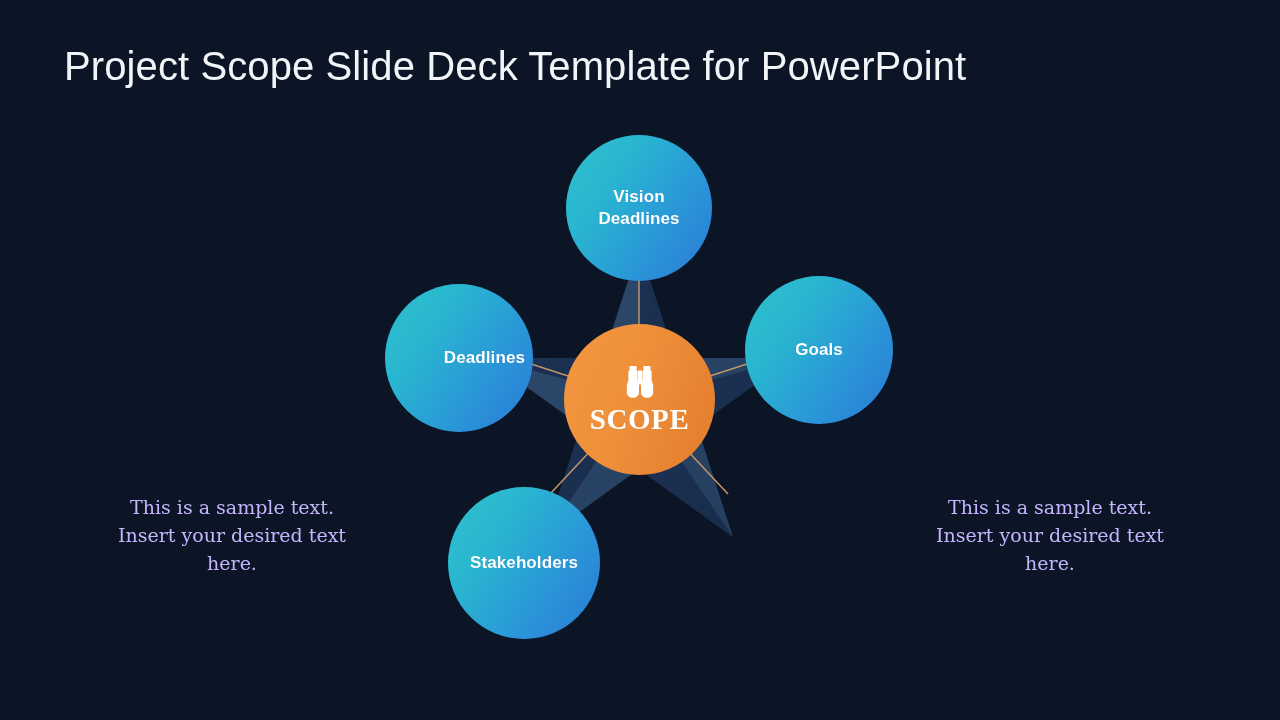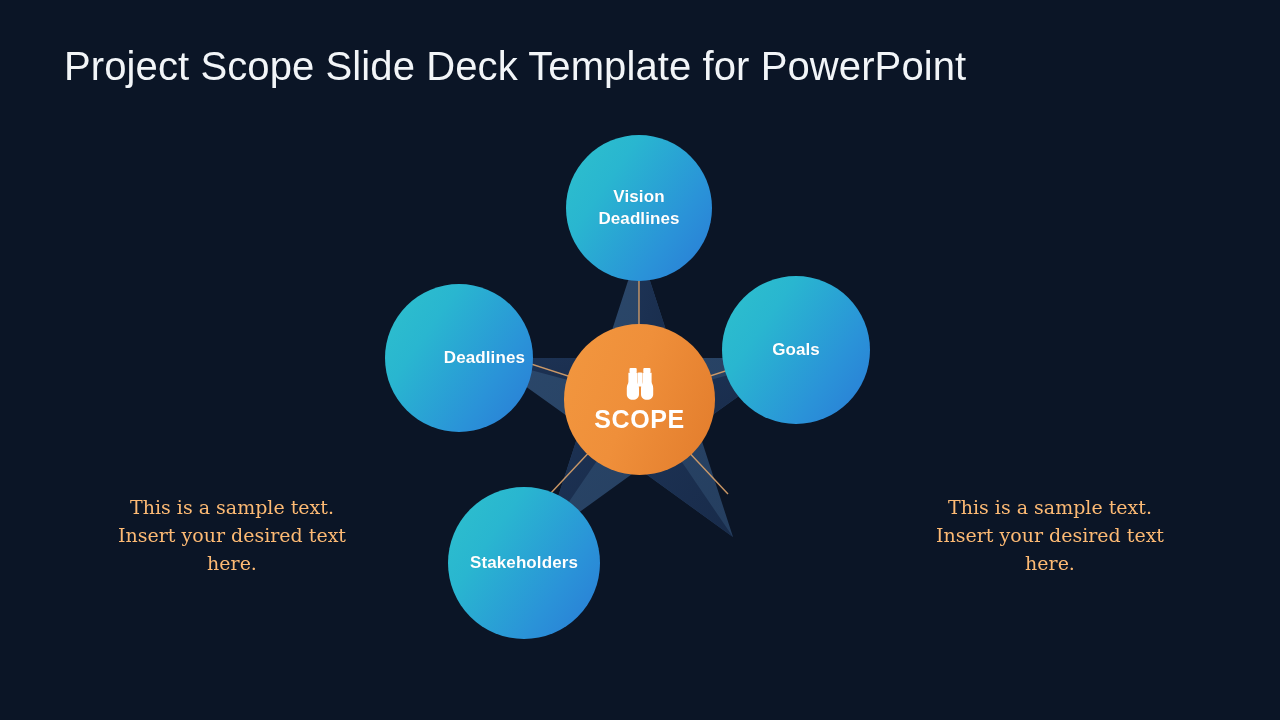--- a/index.html
+++ b/index.html
@@ -72,21 +72,21 @@
     padding: 0 8px;
     text-shadow: 0 0 1px rgba(0,0,0,0.12);
   }
 
   
   .petal {
     background: linear-gradient(125deg, #2ec1cc 0%, #29b6d0 30%, #2a93d8 70%, #2a7ad6 100%);
   }
 
   #node-vision     { left: 566px; top: 135px; width: 146px; height: 146px; }
-  #node-goals      { left: 722px; top: 276px; width: 148px; height: 148px; }
+  #node-goals      { left: 745px; top: 276px; width: 148px; height: 148px; }
   #node-deadlines  { left: 385px; top: 284px; width: 148px; height: 148px; justify-content: flex-end; }
   #node-stakeholders { left: 448px; top: 487px; width: 152px; height: 152px; text-align: center; }
   #node-objectives { left: 668px; top: 487px; width: 152px; height: 152px; }
 
   
   #node-center {
     left: 564px;
     top: 324px;
     width: 151px;
     height: 151px;
@@ -98,29 +98,30 @@
   #center-icon {
     width: 40px;
     height: 33px;
     display: block;
     margin-bottom: 4px;
   }
 
   #center-label {
     color: #ffffff;
     font-weight: bold;
-    font-size: 25px;
+    font-size: 29px;
     letter-spacing: 0.6px;
     line-height: 1;
+    font-family: Liberation Serif, serif;
   }
 
   
   .sample-text {
     position: absolute;
-    color: #fdba74;
+    color: #c4b5fd;
     font-size: 19px;
     line-height: 1.48;
     text-align: center;
     font-weight: 400;
     font-family: "DejaVu Serif", serif;
   }
 
   #sample-left  { left: 108px; top: 493px; width: 248px; }
   #sample-right { left: 926px; top: 493px; width: 248px; }
 </style>

